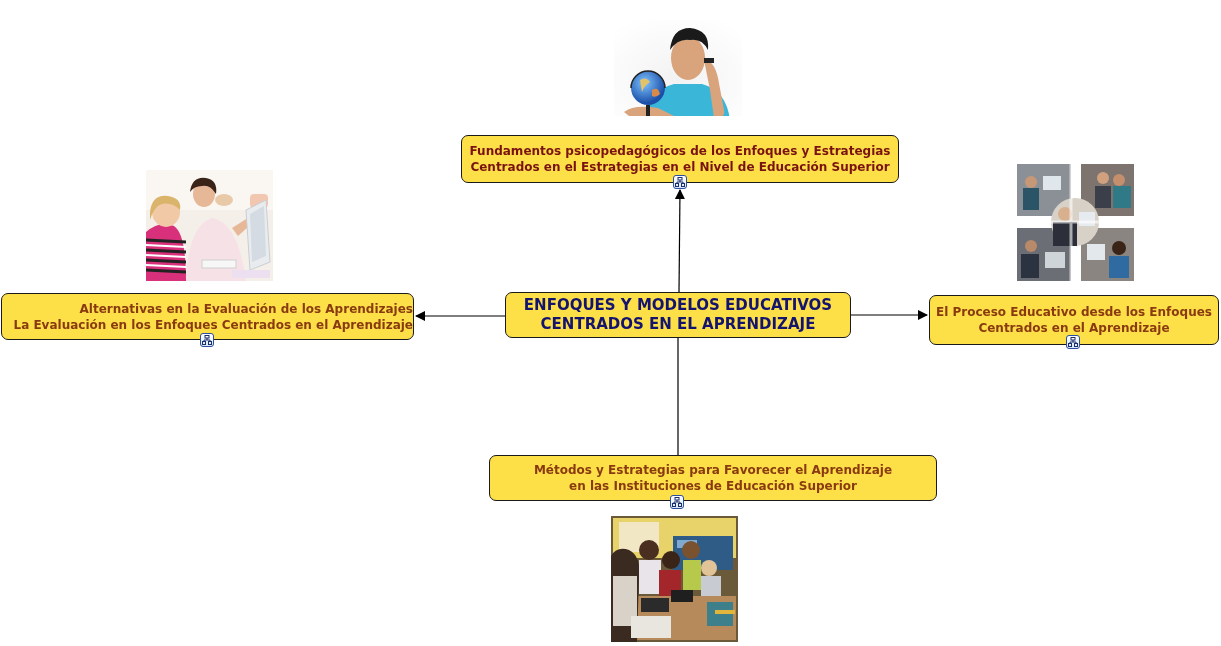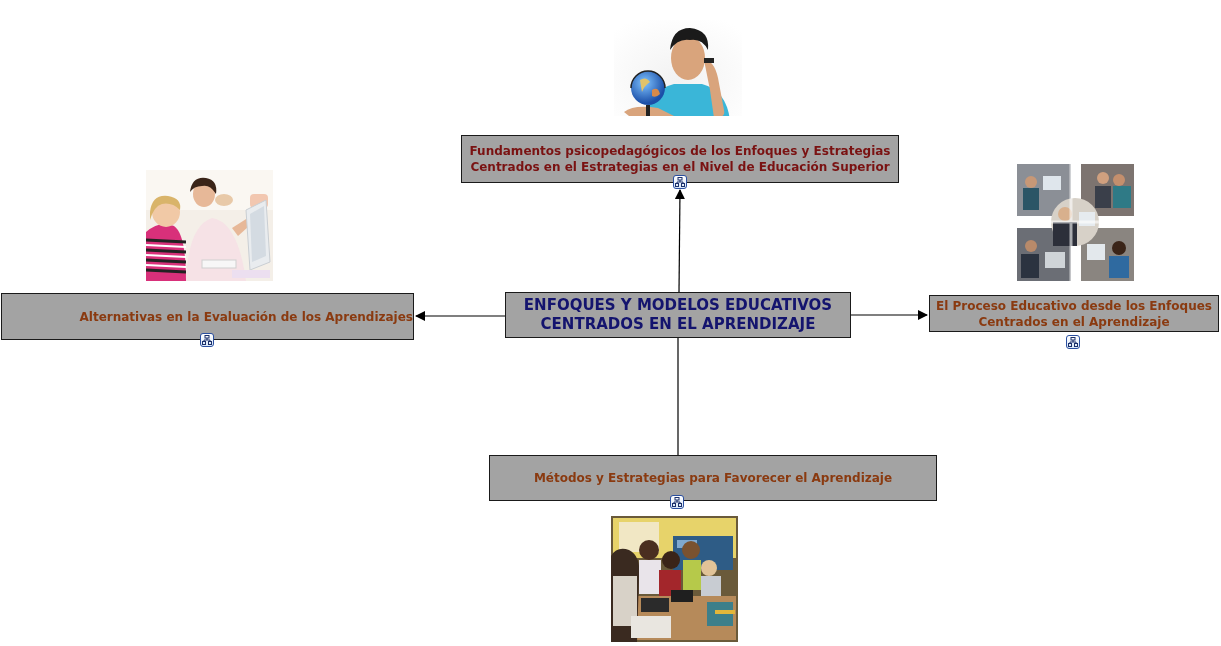--- a/index.html
+++ b/index.html
@@ -20,23 +20,23 @@
       width: 1221px; height: 646px;
     }
     svg.links {
       position: absolute;
       left: 0; top: 0;
       width: 1221px; height: 646px;
     }
     .node {
       position: absolute;
       box-sizing: border-box;
-      background: #a3a3a3;
+      background: #fde047;
       border: 1px solid #1a1a1a;
-      border-radius: 0;
+      border-radius: 7px;
       text-align: center;
       font-weight: bold;
       display: flex;
       flex-direction: column;
       justify-content: center;
       align-items: center;
       line-height: 16px;
       cursor: pointer;
     }
     .node .line { display: block; white-space: nowrap; }
@@ -198,50 +198,52 @@
     <svg width="10" height="10" viewBox="0 0 10 10">
       <rect x="3" y="0.5" width="4" height="2.5" fill="none" stroke="#1a2f6a" stroke-width="1"></rect>
       <path d="M5 3 V5 M2 5 H8 M2 5 V6.5 M8 5 V6.5" stroke="#1a2f6a" stroke-width="1" fill="none"></path>
       <rect x="0.5" y="6.5" width="3" height="3" fill="none" stroke="#1a2f6a" stroke-width="1"></rect>
       <rect x="6.5" y="6.5" width="3" height="3" fill="none" stroke="#1a2f6a" stroke-width="1"></rect>
     </svg>
   </div>
 
   <div class="node sub-brown" style="left:1px; top:293px; width:413px; height:47px;align-items:flex-end;">
     <span class="line">Alternativas en la Evaluación de los Aprendizajes</span>
+    <span class="line">La Evaluación en los Enfoques Centrados en el Aprendizaje</span>
   </div>
   <div class="map-icon" style="left:200px; top:333px;">
     <svg width="10" height="10" viewBox="0 0 10 10">
       <rect x="3" y="0.5" width="4" height="2.5" fill="none" stroke="#1a2f6a" stroke-width="1"></rect>
       <path d="M5 3 V5 M2 5 H8 M2 5 V6.5 M8 5 V6.5" stroke="#1a2f6a" stroke-width="1" fill="none"></path>
       <rect x="0.5" y="6.5" width="3" height="3" fill="none" stroke="#1a2f6a" stroke-width="1"></rect>
       <rect x="6.5" y="6.5" width="3" height="3" fill="none" stroke="#1a2f6a" stroke-width="1"></rect>
     </svg>
   </div>
 
   <div class="node central" style="left:505px; top:292px; width:346px; height:46px;">
     <span class="line">ENFOQUES Y MODELOS EDUCATIVOS</span>
     <span class="line">CENTRADOS EN EL APRENDIZAJE</span>
   </div>
 
-  <div class="node sub-brown" style="left:929px; top:295px; width:290px; height:37px;">
+  <div class="node sub-brown" style="left:929px; top:295px; width:290px; height:50px;">
     <span class="line">El Proceso Educativo desde los Enfoques</span>
     <span class="line">Centrados en el Aprendizaje</span>
   </div>
   <div class="map-icon" style="left:1066px; top:335px;">
     <svg width="10" height="10" viewBox="0 0 10 10">
       <rect x="3" y="0.5" width="4" height="2.5" fill="none" stroke="#1a2f6a" stroke-width="1"></rect>
       <path d="M5 3 V5 M2 5 H8 M2 5 V6.5 M8 5 V6.5" stroke="#1a2f6a" stroke-width="1" fill="none"></path>
       <rect x="0.5" y="6.5" width="3" height="3" fill="none" stroke="#1a2f6a" stroke-width="1"></rect>
       <rect x="6.5" y="6.5" width="3" height="3" fill="none" stroke="#1a2f6a" stroke-width="1"></rect>
     </svg>
   </div>
 
   <div class="node sub-brown" style="left:489px; top:455px; width:448px; height:46px;">
     <span class="line">Métodos y Estrategias para Favorecer el Aprendizaje</span>
+    <span class="line">en las Instituciones de Educación Superior</span>
   </div>
   <div class="map-icon" style="left:670px; top:495px;">
     <svg width="10" height="10" viewBox="0 0 10 10">
       <rect x="3" y="0.5" width="4" height="2.5" fill="none" stroke="#1a2f6a" stroke-width="1"></rect>
       <path d="M5 3 V5 M2 5 H8 M2 5 V6.5 M8 5 V6.5" stroke="#1a2f6a" stroke-width="1" fill="none"></path>
       <rect x="0.5" y="6.5" width="3" height="3" fill="none" stroke="#1a2f6a" stroke-width="1"></rect>
       <rect x="6.5" y="6.5" width="3" height="3" fill="none" stroke="#1a2f6a" stroke-width="1"></rect>
     </svg>
   </div>
 

